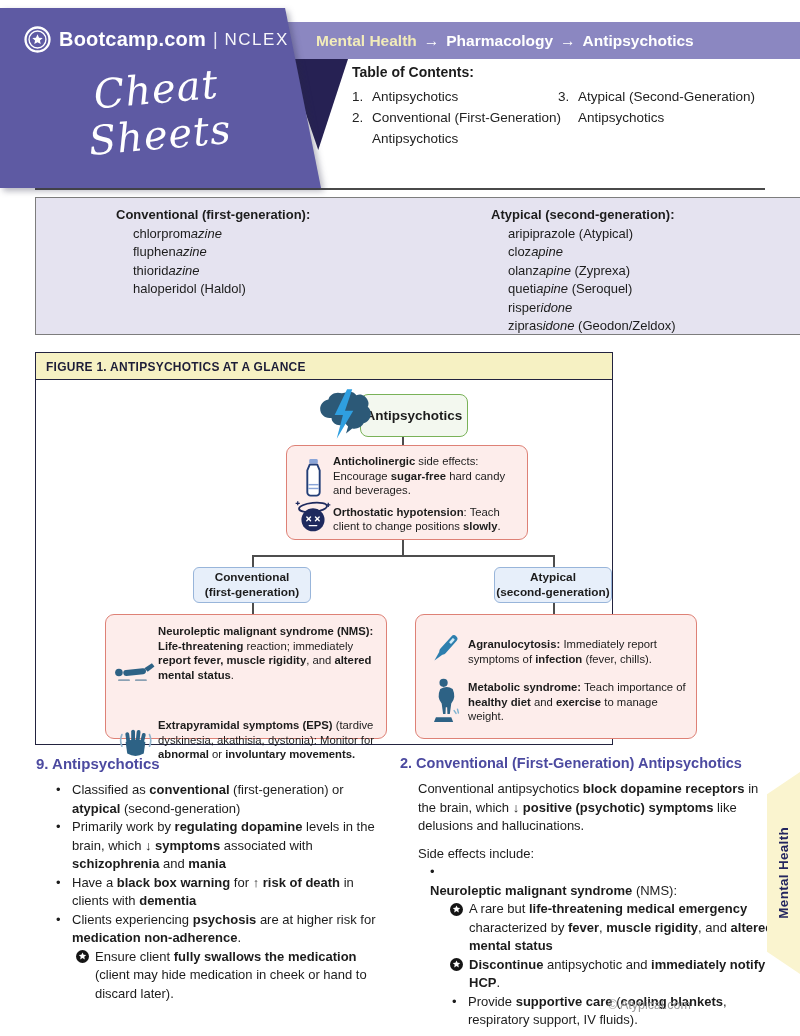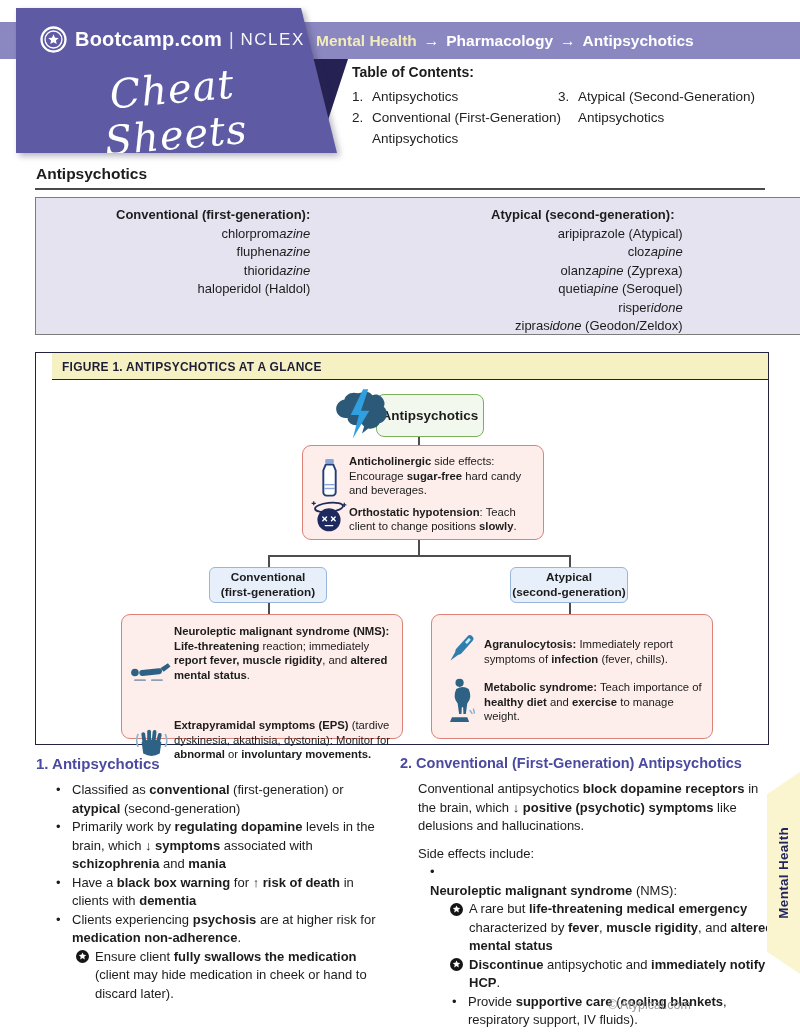--- a/index.html
+++ b/index.html
@@ -7,22 +7,22 @@
         font-family:"Liberation Sans",sans-serif;color:#1c1c1c;}
 
   
   .crumb-bar{position:absolute;left:0;top:22px;width:800px;height:37px;background:#8b87c1;z-index:1;
              display:flex;align-items:center;padding-left:316px;box-sizing:border-box;
              font-weight:bold;font-size:15.5px;color:#fff;}
   .crumb-bar span{margin-right:7px;}
   .crumb-section{color:#f2ecba;}
   .navy-wedge{position:absolute;left:286px;top:59px;width:62px;height:91px;background:#262153;
               clip-path:polygon(2% 0,100% 0,52% 100%);z-index:2;}
-  .banner-wrap{position:absolute;left:0;top:8px;width:321px;height:145px;z-index:3;
-               filter:drop-shadow(3px 3px 3px rgba(40,40,70,.35));padding-left:16px;}
+  .banner-wrap{position:absolute;left:0;top:8px;width:321px;height:180px;z-index:3;
+               filter:drop-shadow(3px 3px 3px rgba(40,40,70,.35));}
   .banner{width:100%;height:100%;background:#5e5aa3;position:relative;
           clip-path:polygon(0 0,88.8% 0,100% 100%,0 100%);}
   .brand-row{position:absolute;left:24px;top:18px;display:flex;align-items:center;color:#fff;}
   .brand-name{font-size:20px;font-weight:bold;letter-spacing:.2px;margin-left:8px;}
   .brand-sep{font-size:18px;font-weight:300;opacity:.85;margin:0 7px;}
   .brand-product{font-size:17px;letter-spacing:1.5px;opacity:.95;}
   .script-title{position:absolute;left:18px;top:58px;width:280px;text-align:center;
                 font-family:"DejaVu Serif",serif;font-style:italic;font-size:40px;color:#fff;
                 transform:rotate(-5deg);letter-spacing:1px;}
 
@@ -37,25 +37,25 @@
   .page-heading{position:absolute;left:36px;top:165px;font-size:15.5px;font-weight:bold;}
   .heading-rule{position:absolute;left:35px;top:188px;width:730px;height:2px;background:#4a4a4a;}
 
   
   .drug-box{position:absolute;left:35px;top:197px;width:778px;height:138px;background:#e5e3f0;
             border:1px solid #7d7d7d;box-sizing:border-box;}
   .drug-col{position:absolute;top:8px;font-size:13px;line-height:18.5px;}
   .drug-col.c-left{left:80px;}
   .drug-col.c-right{left:455px;}
   .drug-heading{font-weight:bold;}
-  .drug-item{margin-left:24px;text-align:right;}
-
-  
-  .figure{position:absolute;left:35px;top:352px;width:734px;height:393px;border:1.5px solid #23233f;
-          box-sizing:border-box;background:#fff;padding-left:16px;}
+  .drug-item{margin-left:17px;}
+
+  
+  .figure{position:absolute;left:35px;top:352px;width:578px;height:393px;border:1.5px solid #23233f;
+          box-sizing:border-box;background:#fff;}
   .figure-title{height:26px;background:#f6f1c3;border-bottom:1.5px solid #23233f;display:flex;
                 align-items:center;padding-left:10px;font-weight:bold;font-size:13px;color:#1d1d38;}
   .figure-title span{transform:scaleX(.92);transform-origin:left;letter-spacing:.3px;white-space:nowrap;}
   .canvas{position:relative;width:100%;height:364px;}
 
   .conn{position:absolute;background:#4d4d4d;}
   .conn.v{width:1.5px;} .conn.h{height:1.5px;}
 
   .root-node{position:absolute;left:324px;top:14px;width:108px;height:43px;background:#f3f8ef;
              border:1.5px solid #79b258;border-radius:8px;display:flex;align-items:center;
@@ -283,21 +283,21 @@
               <path d="M24 34 l2 3 M27.5 32.5 l1 4" stroke="#7fb3d0" stroke-width="1.5" fill="none" stroke-linecap="round"></path>
             </svg>
           </span>
           <span class="fig-text"><b>Metabolic syndrome:</b> Teach importance of <b>healthy diet</b> and <b>exercise</b> to manage weight.</span>
         </div>
       </div>
     </div>
   </div>
 
   <div class="section one">
-    <div class="sec-heading">1. Antipsychotics</div>
+    <div class="sec-heading">9. Antipsychotics</div>
     <div class="bullet-row bt">
       <span class="dot"></span>
       <span>Classified as <b>conventional</b> (first-generation) or <b>atypical</b> (second-generation)</span>
     </div>
     <div class="bullet-row bt">
       <span class="dot"></span>
       <span>Primarily work by <b>regulating dopamine</b> levels in the brain, which <b>↓ symptoms</b> associated with <b>schizophrenia</b> and <b>mania</b></span>
     </div>
     <div class="bullet-row bt">
       <span class="dot"></span>

